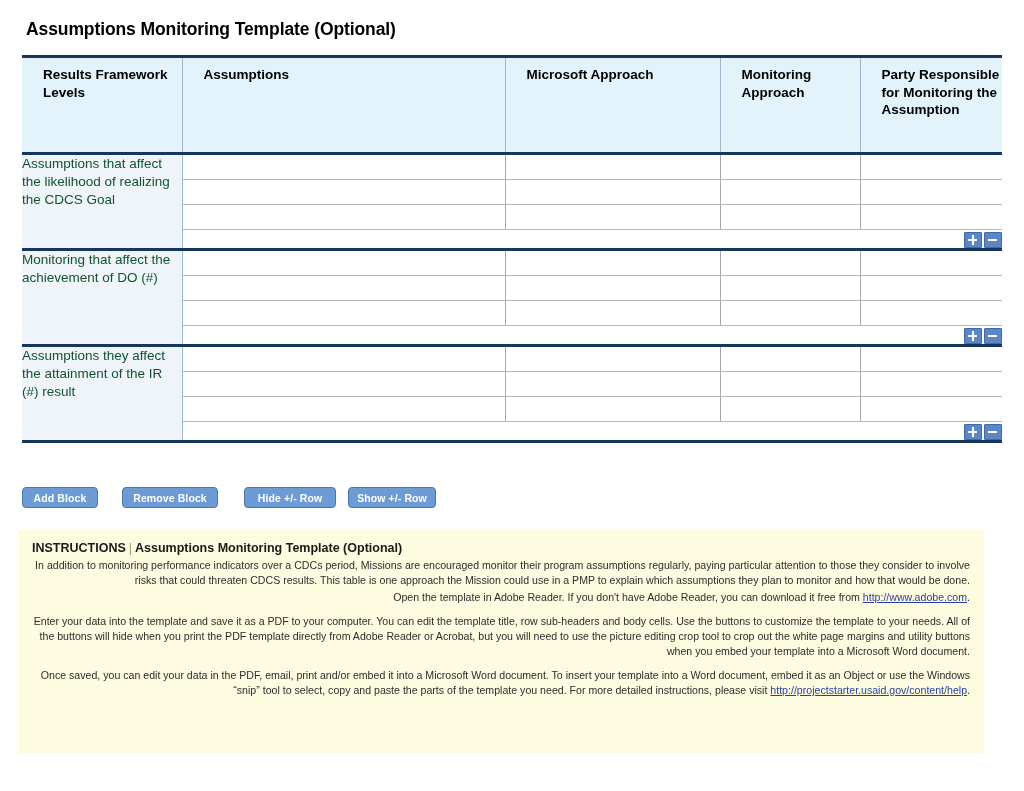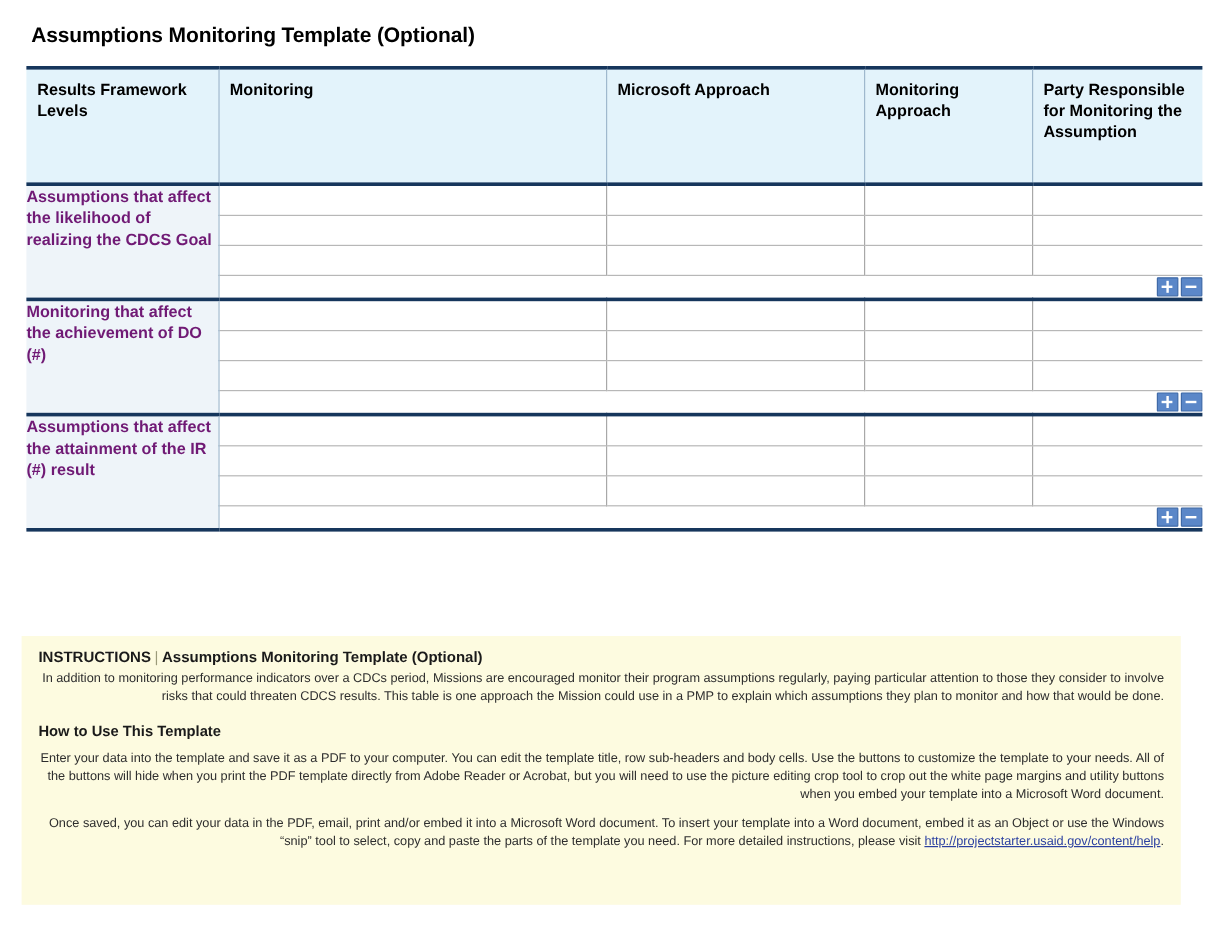--- a/index.html
+++ b/index.html
@@ -57,36 +57,36 @@
   
   tr.hdr th {
     background: #e3f3fb;
     border-top: 3px solid #16365c;
     border-bottom: 3px solid #16365c;
     border-right: 1px solid #9fb8cd;
     text-align: left;
     font-size: 13.5px;
     font-weight: bold;
     line-height: 1.30;
-    padding: 8px 0 8px 9px;
+    padding: 8px 0 8px 21px;
     height: 78px;
     color: #000;
   }
   tr.hdr th.last { border-right: none; margin-left: 10px; }
 
   
   td.blk-label {
     background: #eef4f9;
     border-right: 1px solid #9fb8cd;
     border-bottom: 3px solid #16365c;
     font-size: 13.5px;
-    font-weight: bold;
+    font-weight: normal;
     line-height: 1.32;
     padding: 7px 6px 6px 9px;
-    color: #701a75;
+    color: #14532d;
   }
   td.cell {
     background: #ffffff;
     border-right: 1px solid #a8a8a8;
     border-bottom: 1px solid #b7b7b7;
     height: 24px;
   }
   td.cell.lastcol { border-right: none; }
 
   tr.datarow td.cell.toprow { border-top: none; }
@@ -203,21 +203,21 @@
       <colgroup>
         <col class="c1">
           <col class="c2">
           <col class="c3">
           <col class="c4">
           <col class="c5">
       </colgroup>
       <thead>
         <tr class="hdr">
           <th class="c1">Results Framework Levels</th>
-          <th class="c2">Monitoring</th>
+          <th class="c2">Assumptions</th>
           <th class="c3">Microsoft Approach</th>
           <th class="c4">Monitoring Approach</th>
           <th class="c5 last">Party Responsible for Monitoring the Assumption</th>
         </tr>
       </thead>
       <tbody>
 
         <tr class="datarow">
           <td class="blk-label" rowspan="4">Assumptions that affect the likelihood of realizing the CDCS Goal</td>
           <td class="cell toprow"></td>
@@ -262,21 +262,21 @@
           <td class="cell"></td>
           <td class="cell lastcol"></td>
         </tr>
         <tr>
           <td class="util" colspan="4">
             <span class="pmbtn plus"></span><span class="pmbtn minus"></span>
           </td>
         </tr>
 
         <tr class="datarow">
-          <td class="blk-label" rowspan="4">Assumptions that affect the attainment of the IR (#) result</td>
+          <td class="blk-label" rowspan="4">Assumptions they affect the attainment of the IR (#) result</td>
           <td class="cell toprow"></td>
           <td class="cell toprow"></td>
           <td class="cell toprow"></td>
           <td class="cell toprow lastcol"></td>
         </tr>
         <tr class="datarow">
           <td class="cell"></td>
           <td class="cell"></td>
           <td class="cell"></td>
           <td class="cell lastcol"></td>
@@ -290,27 +290,33 @@
         <tr>
           <td class="util" colspan="4">
             <span class="pmbtn plus"></span><span class="pmbtn minus"></span>
           </td>
         </tr>
 
       </tbody>
     </table>
   </div>
 
+  <div class="actions">
+    <div class="abtn b1">Add Block</div>
+    <div class="abtn b2">Remove Block</div>
+    <div class="abtn b3">Hide +/- Row</div>
+    <div class="abtn b4">Show +/- Row</div>
+  </div>
 
   <div class="instructions">
     <div class="ins-title"><span>INSTRUCTIONS</span><span class="sep">|</span><span>Assumptions Monitoring Template (Optional)</span></div>
 
     <div class="ins-p">In addition to monitoring performance indicators over a CDCs period, Missions are encouraged monitor their program assumptions regularly, paying particular attention to those they consider to involve risks that could threaten CDCS results. This table is one approach the Mission could use in a PMP to explain which assumptions they plan to monitor and how that would be done.</div>
 
-    <div class="ins-sub">How to Use This Template</div>
-
+
+    <div class="ins-p"><span>Open the template in Adobe Reader. If you don't have Adobe Reader, you can download it free from </span><a class="lnk" href="#">http://www.adobe.com</a><span>.</span></div>
 
     <div class="ins-p gap">Enter your data into the template and save it as a PDF to your computer. You can edit the template title, row sub-headers and body cells. Use the buttons to customize the template to your needs. All of the buttons will hide when you print the PDF template directly from Adobe Reader or Acrobat, but you will need to use the picture editing crop tool to crop out the white page margins and utility buttons when you embed your template into a Microsoft Word document.</div>
 
     <div class="ins-p gap"><span>Once saved, you can edit your data in the PDF, email, print and/or embed it into a Microsoft Word document. To insert your template into a Word document, embed it as an Object or use the Windows “snip” tool to select, copy and paste the parts of the template you need. For more detailed instructions, please visit </span><a class="lnk" href="#">http://projectstarter.usaid.gov/content/help</a><span>.</span></div>
   </div>
 
 </div>
 
 </body></html>

